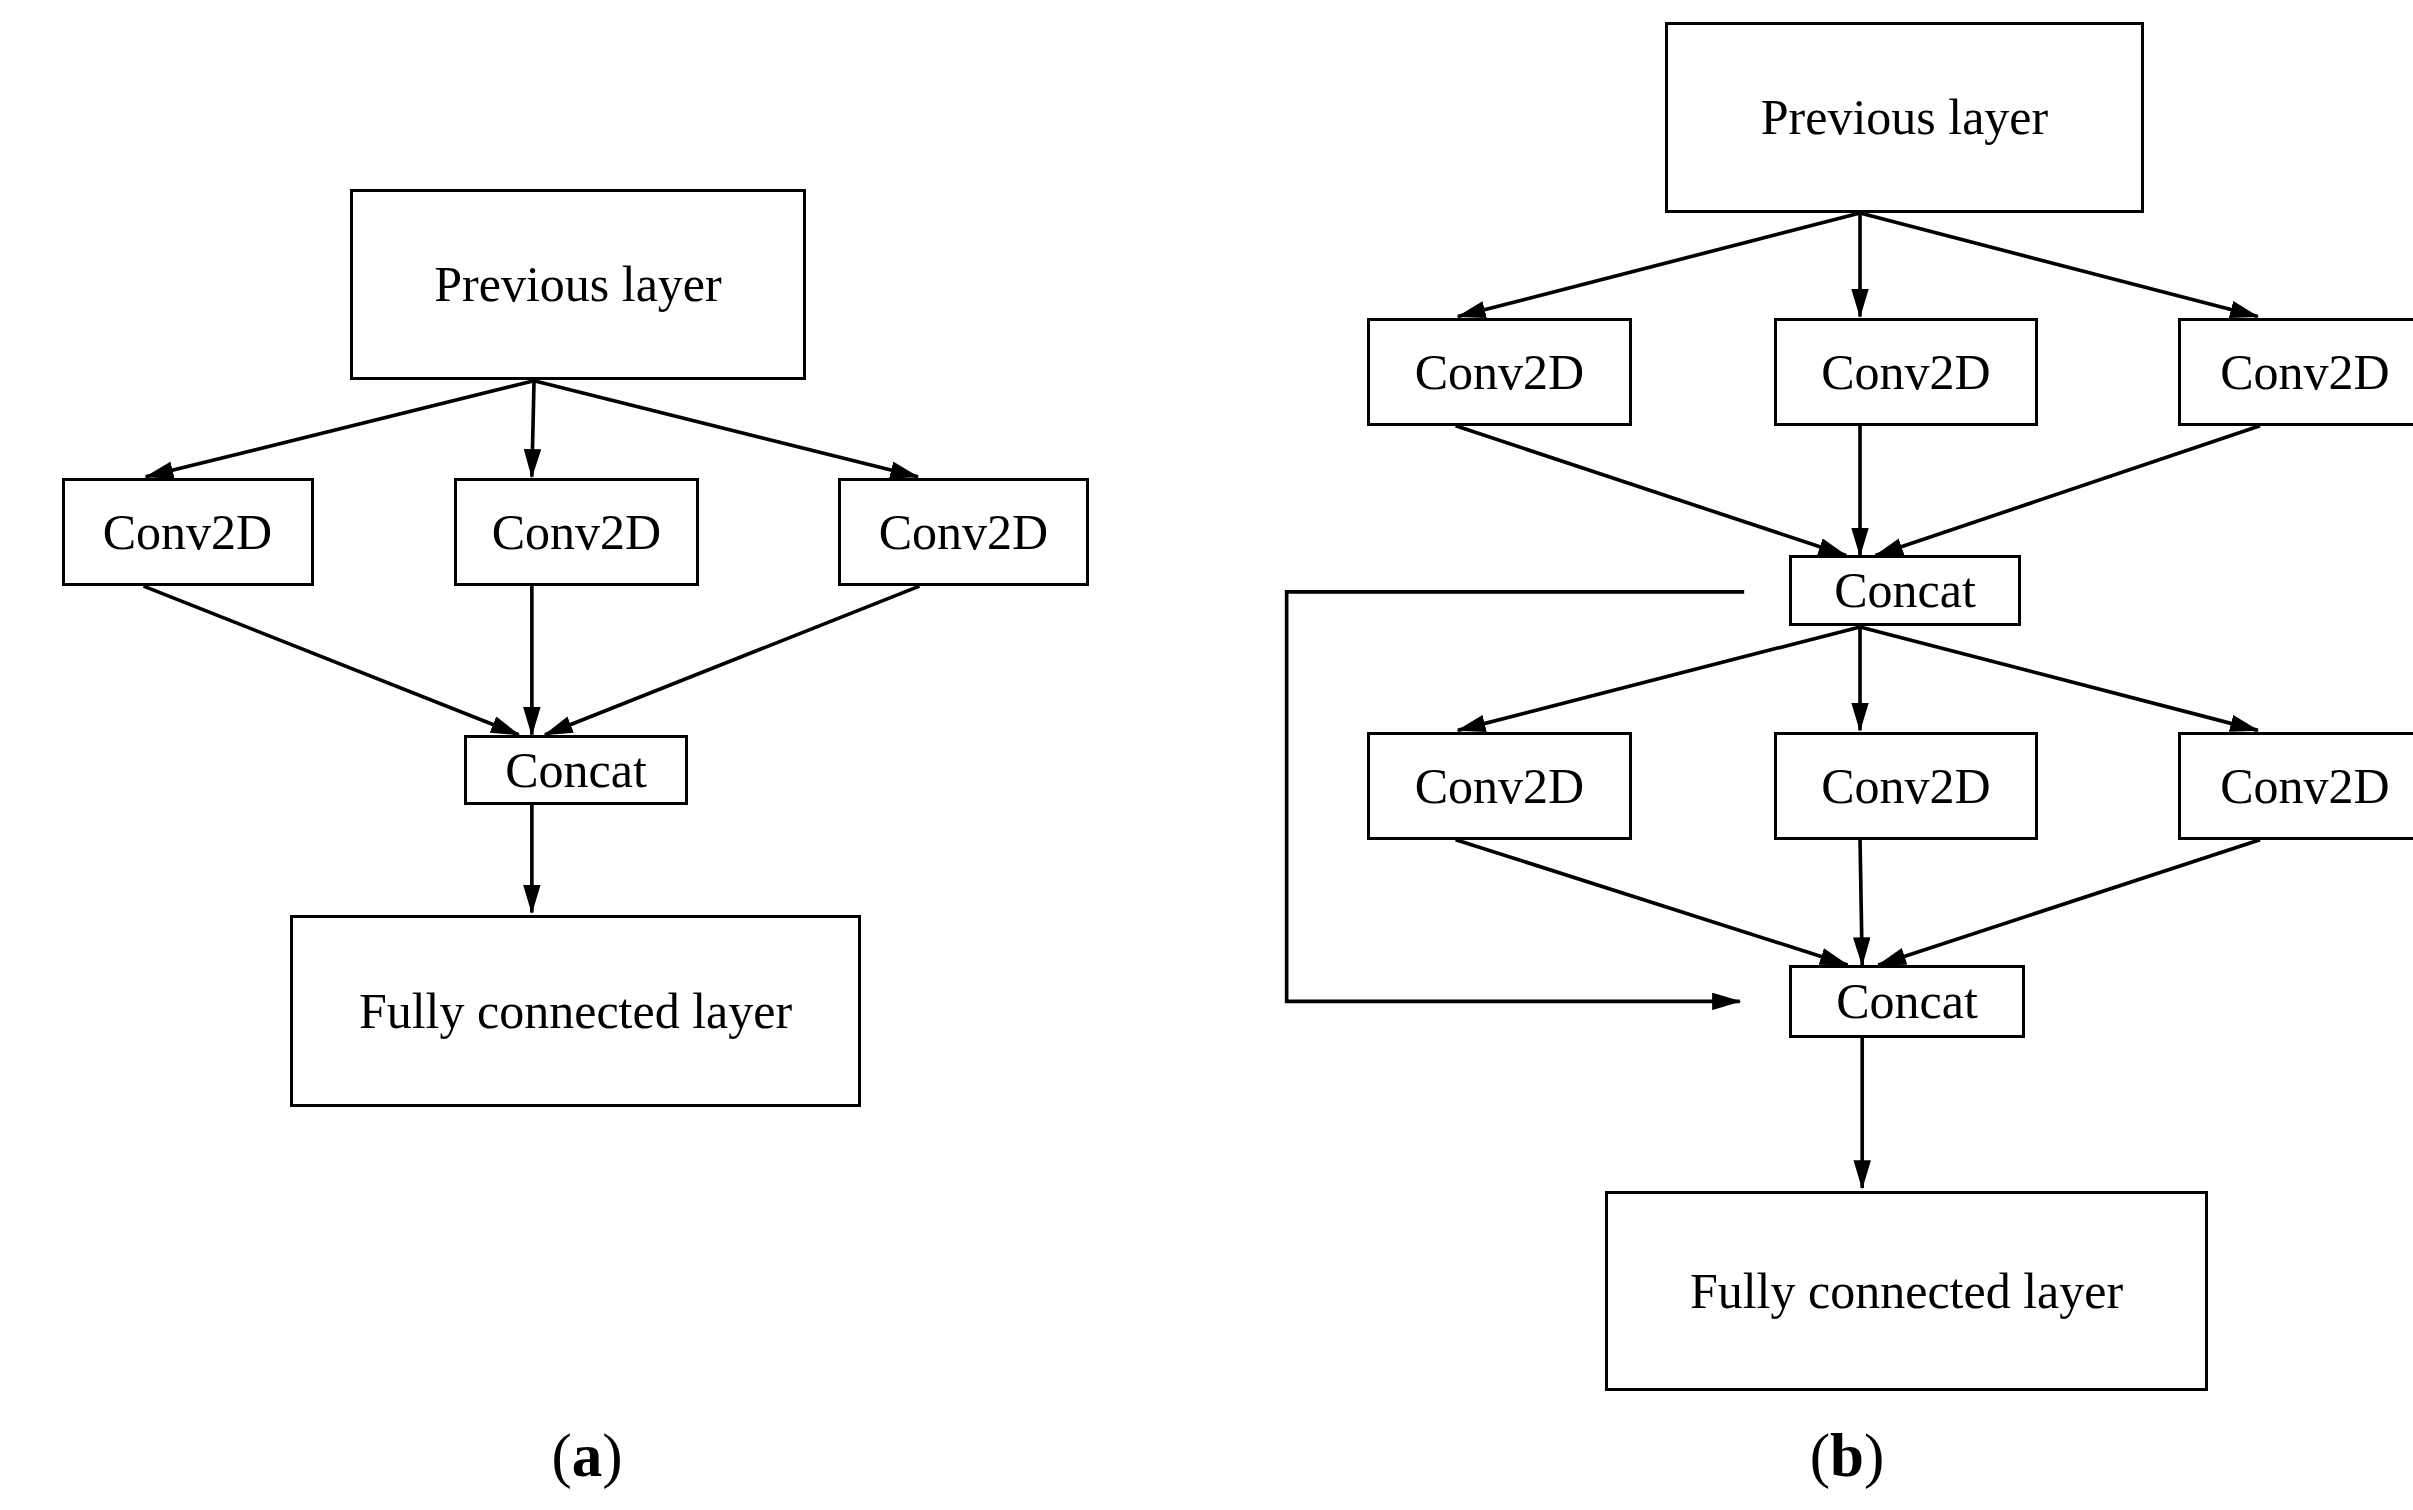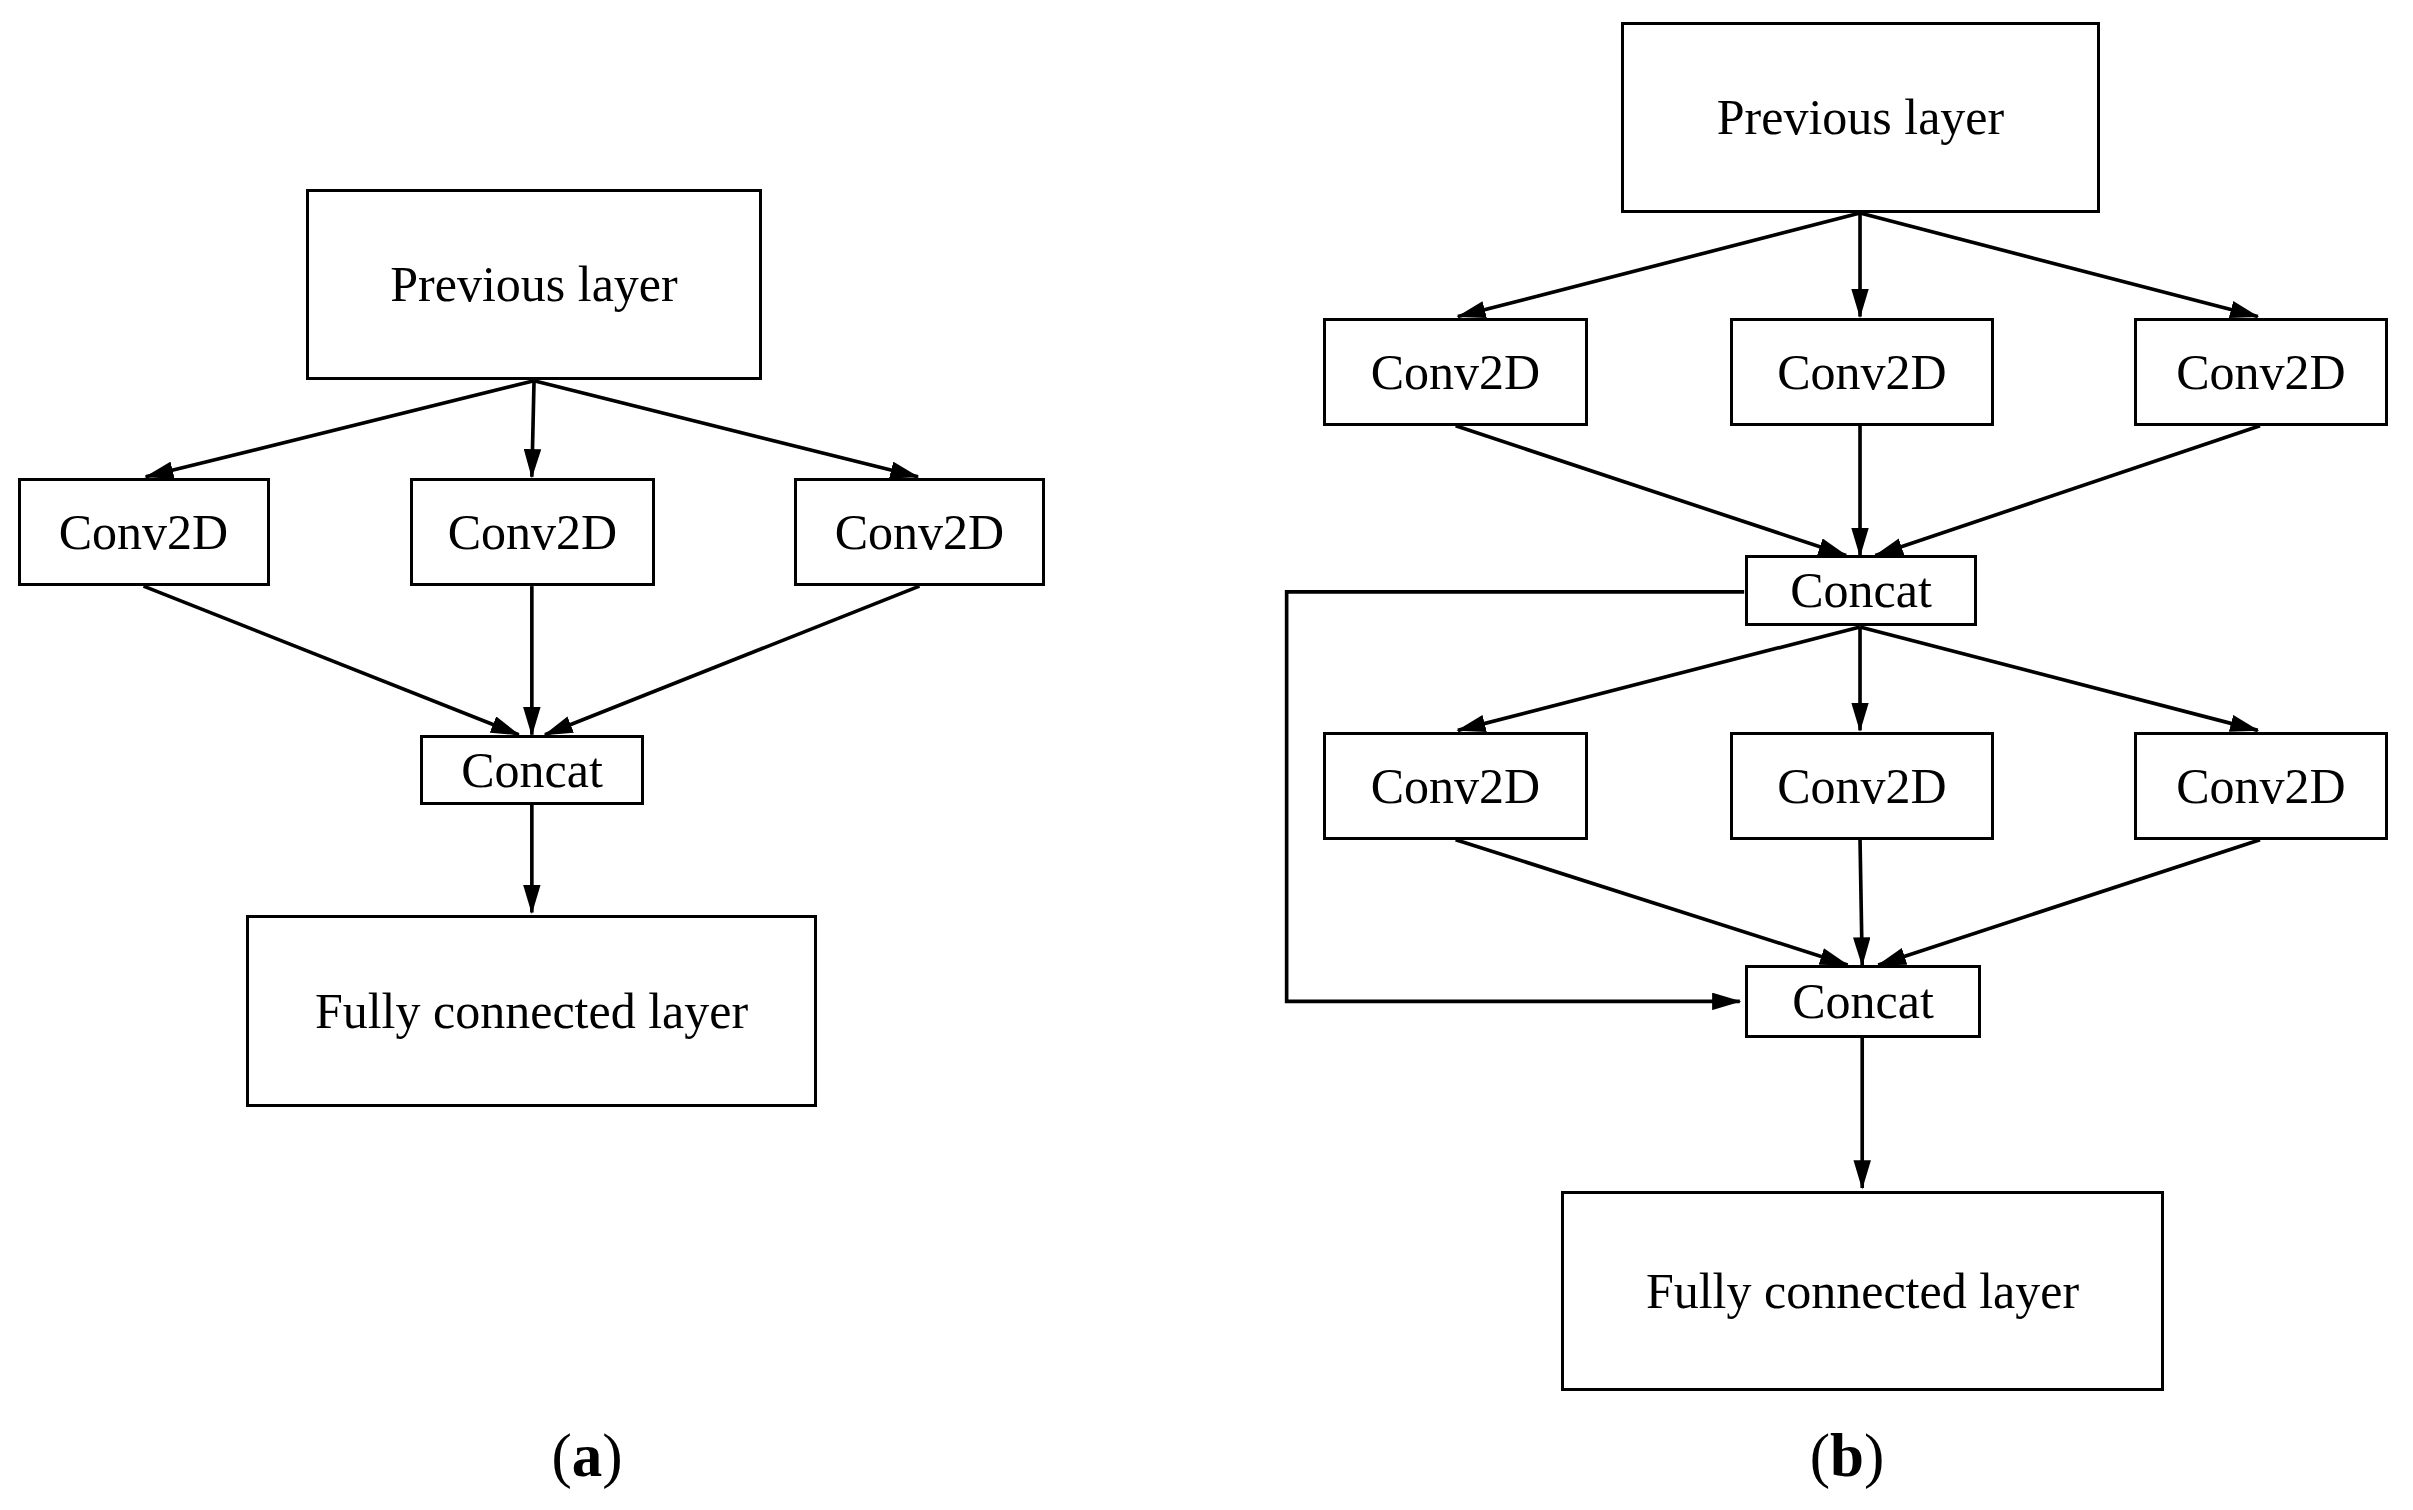--- a/index.html
+++ b/index.html
@@ -17,20 +17,21 @@
     position: absolute;
     border: 3.6px solid #000000;
     background: #ffffff;
     display: flex;
     align-items: center;
     justify-content: center;
     text-align: center;
     font-size: 50px;
     line-height: 1.1;
     white-space: nowrap;
+    margin-left: 44px;
   }
   .edges {
     position: absolute;
     left: 0;
     top: 0;
     pointer-events: none;
   }
   .edge {
     stroke: #000000;
     stroke-width: 5;

